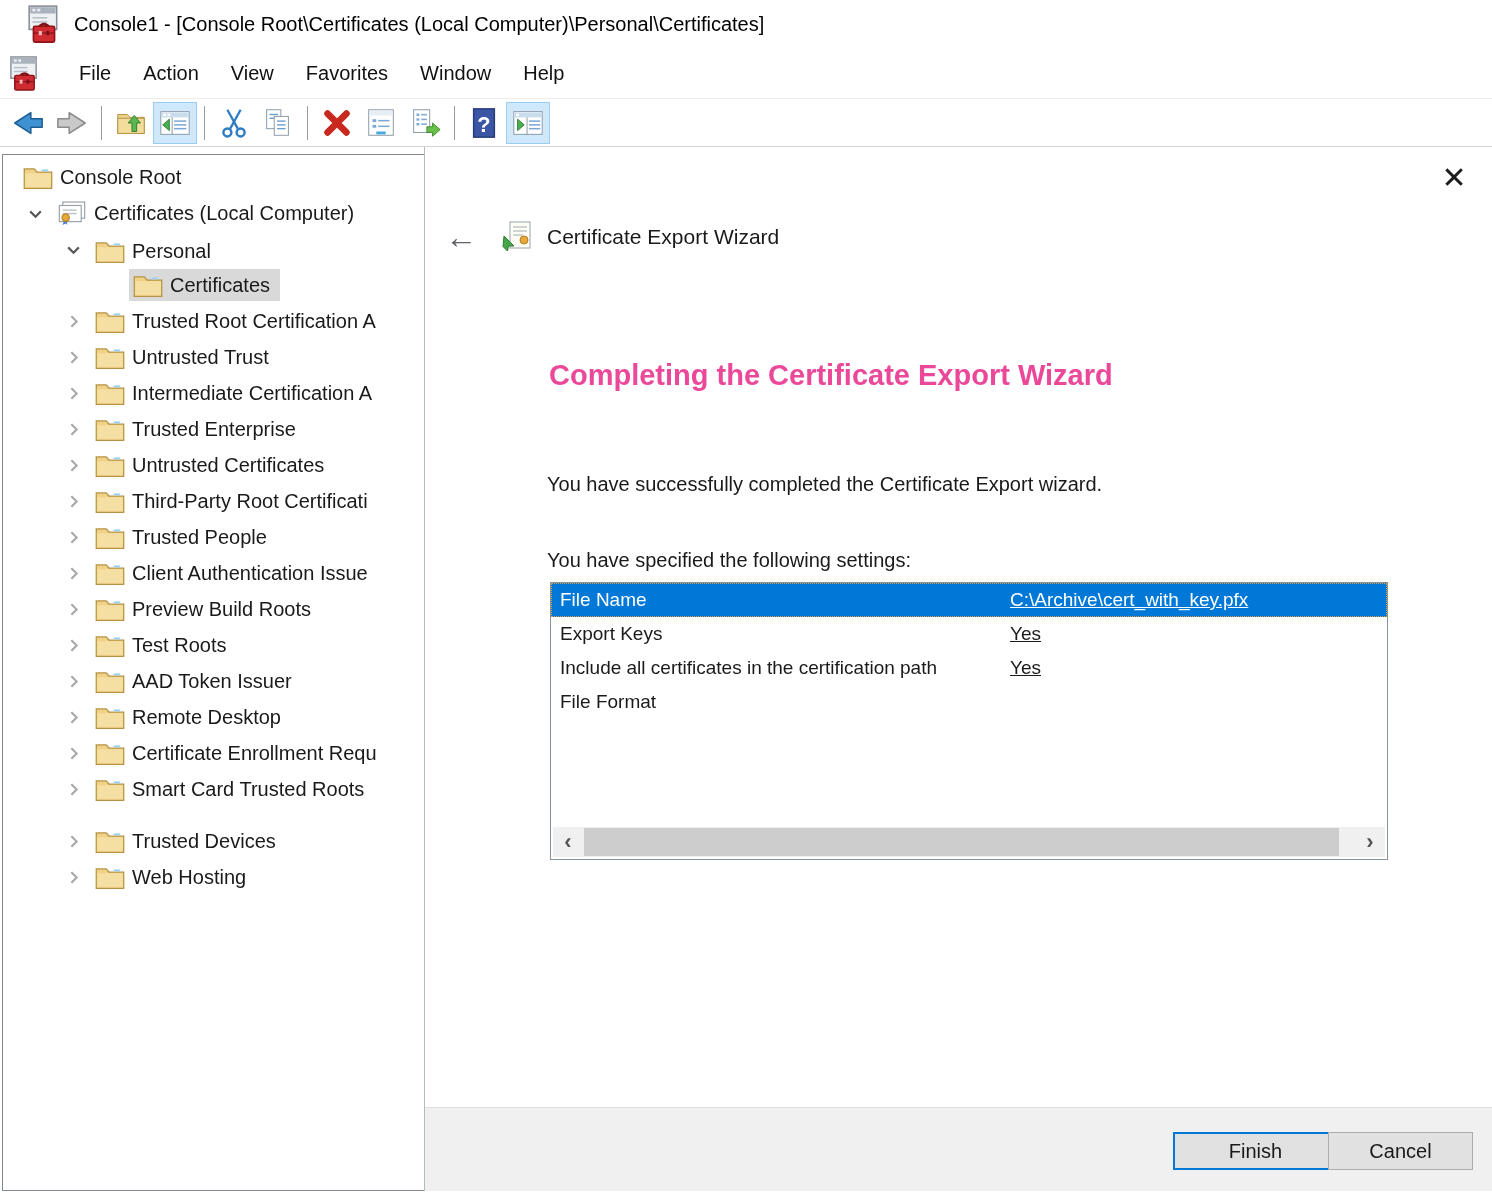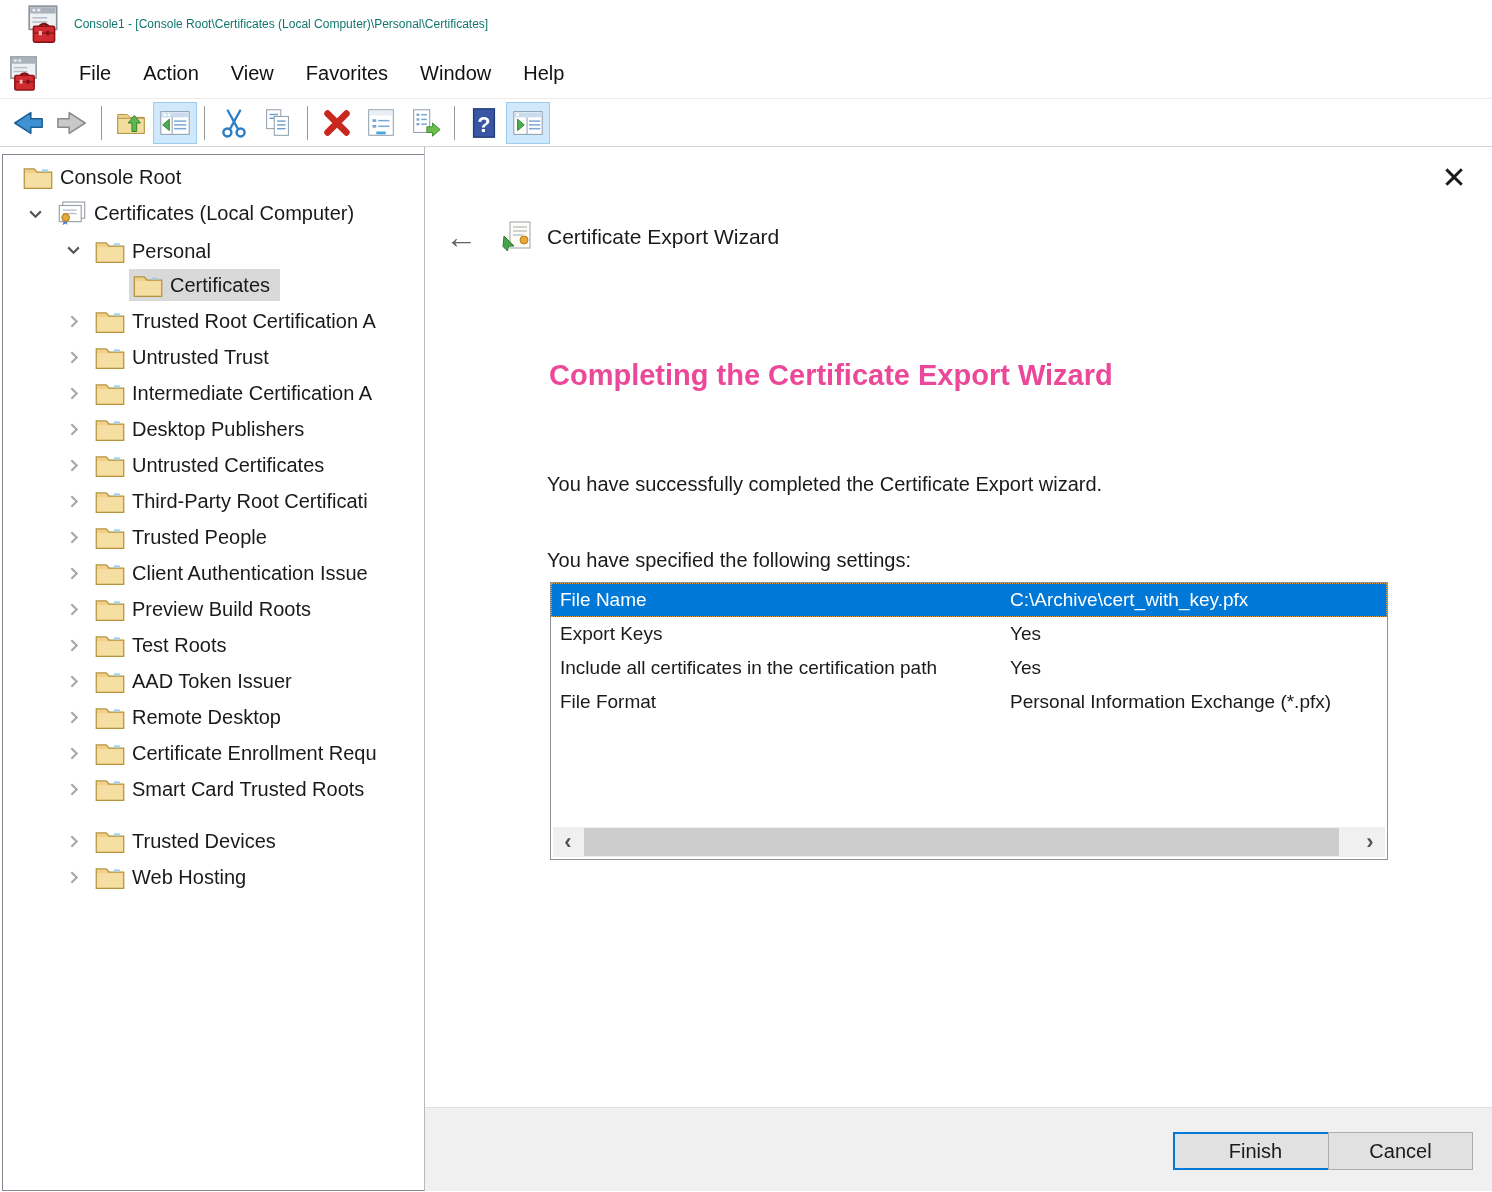--- a/index.html
+++ b/index.html
@@ -2,21 +2,21 @@
 <html><head>
 <meta charset="utf-8">
 <style>
   * { margin:0; padding:0; box-sizing:border-box; }
   html,body { width:1492px; height:1192px; background:#fff; overflow:hidden;
     font-family:"Liberation Sans", sans-serif; color:#1a1a1a; }
 
   
   .titlebar { height:48px; display:flex; align-items:center; background:#fff; }
   .titlebar .app-icon { width:36px; height:40px; margin-left:26px; }
-  .titlebar .title-text { margin-left:12px; font-size:12px; color:#0f766e; white-space:nowrap; }
+  .titlebar .title-text { margin-left:12px; font-size:20px; color:#000000; white-space:nowrap; }
 
   
   .menubar { height:51px; display:flex; align-items:center; background:#fff; border-bottom:1px solid #ececec; }
   .menubar .app-icon { width:33px; height:37px; margin-left:8px; margin-right:22px; }
   .menu-item { font-size:20px; padding:8px 16px; color:#111; cursor:default; }
 
   
   .toolbar { height:48px; display:flex; align-items:center; background:#fff; border-bottom:1px solid #d4d4d4; padding-left:6px; }
   .tool-btn { width:44px; height:42px; display:flex; align-items:center; justify-content:center; border:1px solid transparent; }
   .tool-btn svg { width:34px; height:34px; }
@@ -48,21 +48,21 @@
   .wiz-header-title { font-size:21px; margin-left:10px; color:#1a1a1a; }
 
   .wiz-title { position:absolute; left:124px; top:212px; font-size:29px; font-weight:700; color:#ec4899; }
   .wiz-body1 { position:absolute; left:122px; top:326px; font-size:20px; }
   .wiz-body2 { position:absolute; left:122px; top:402px; font-size:20px; }
 
   .settings-box { position:absolute; left:125px; top:435px; width:838px; height:278px;
     border:1px solid #8a9399; background:#fff; overflow:hidden; }
   .set-row { height:34px; display:flex; align-items:center; font-size:19px; border:1px dotted transparent; }
   .set-row .lbl { width:458px; padding-left:8px; flex:0 0 458px; white-space:nowrap; overflow:hidden; }
-  .set-row .val { flex:1; white-space:nowrap; overflow:hidden; }
+  .set-row .val { flex:1; white-space:nowrap; overflow:hidden;text-decoration:underline; }
   .set-row.sel { background:#0078d7; color:#fff; border:1px dotted #dd9a43; }
 
   .hscroll { position:absolute; left:2px; right:2px; bottom:2px; height:30px; background:#f0f0f0; display:flex; align-items:center; }
   .hscroll .arrow { width:30px; height:30px; display:flex; align-items:center; justify-content:center;
     font-size:22px; color:#555; font-weight:700; flex:0 0 30px; }
   .hscroll .track { position:relative; flex:1; height:30px; }
   .hscroll .thumb { position:absolute; left:1px; right:16px; top:1px; height:28px; background:#cdcdcd; }
 
   .wiz-footer { position:absolute; left:0; right:0; top:960px; bottom:0; background:#f0f0f0; border-top:1px solid #dfdfdf; }
   .btn { position:absolute; top:24px; height:38px; font-size:20px; background:#e1e1e1;
@@ -338,21 +338,21 @@
           </svg>
         </span>
         <span class="tree-inner">
           <span class="tree-icon">
             <svg viewBox="0 0 24 20">
               <path d="M1 3.5 h8 l2.2 2.5 H23 V19 H1 z" fill="#efd189" stroke="#b69443"></path>
               <rect x="1.8" y="7" width="20.4" height="11.2" fill="#f5dfa3"></rect>
               <rect x="15" y="3.9" width="5" height="1.7" fill="#9fd3f0"></rect>
             </svg>
           </span>
-          <span class="tree-label">Desktop Publishers</span>
+          <span class="tree-label">Trusted Enterprise</span>
         </span>
       </div>
       <div class="tree-row" style="padding-left: 52px;">
         <span class="tree-chevron">
           <svg viewBox="0 0 16 16">
             <polyline points="6,3 11,8 6,13" fill="none" stroke="#a8a8a8" stroke-width="2"></polyline>
           </svg>
         </span>
         <span class="tree-inner">
           <span class="tree-icon">
@@ -583,21 +583,20 @@
           <div class="set-row">
             <span class="lbl">Export Keys</span>
             <span class="val">Yes</span>
           </div>
           <div class="set-row">
             <span class="lbl">Include all certificates in the certification path</span>
             <span class="val">Yes</span>
           </div>
           <div class="set-row">
             <span class="lbl">File Format</span>
-            <span class="val">Personal Information Exchange (*.pfx)</span>
           </div>
         </div>
       <div class="hscroll">
         <span class="arrow">‹</span>
         <span class="track">
           <span class="thumb"></span>
         </span>
         <span class="arrow">›</span>
       </div>
     </div>

